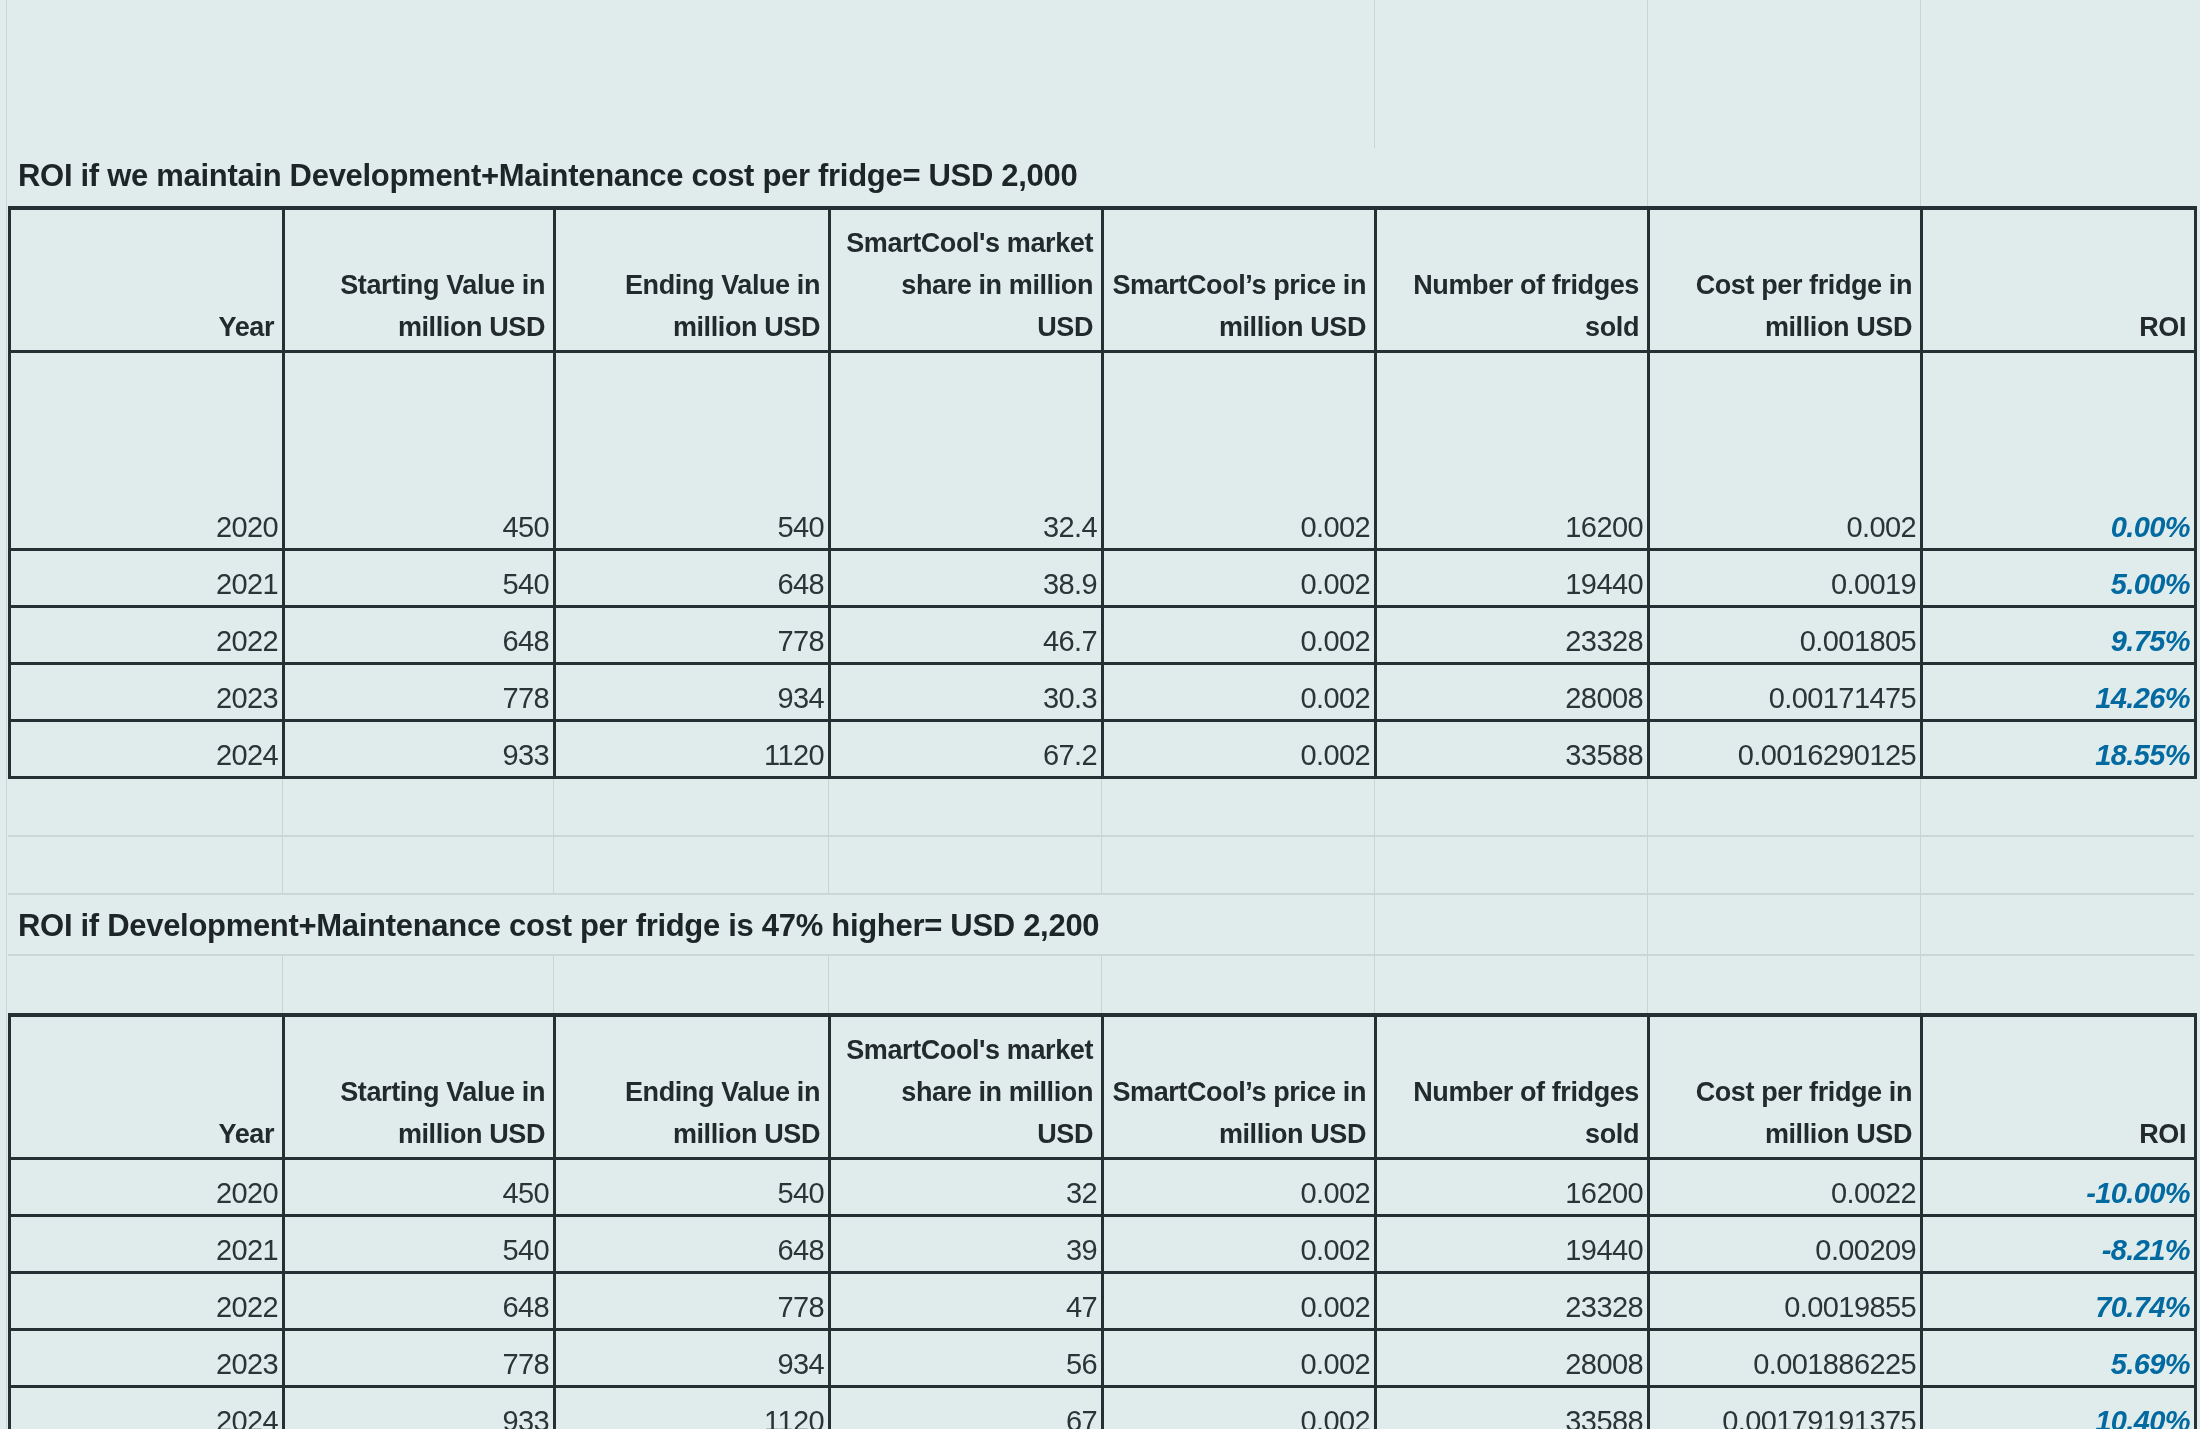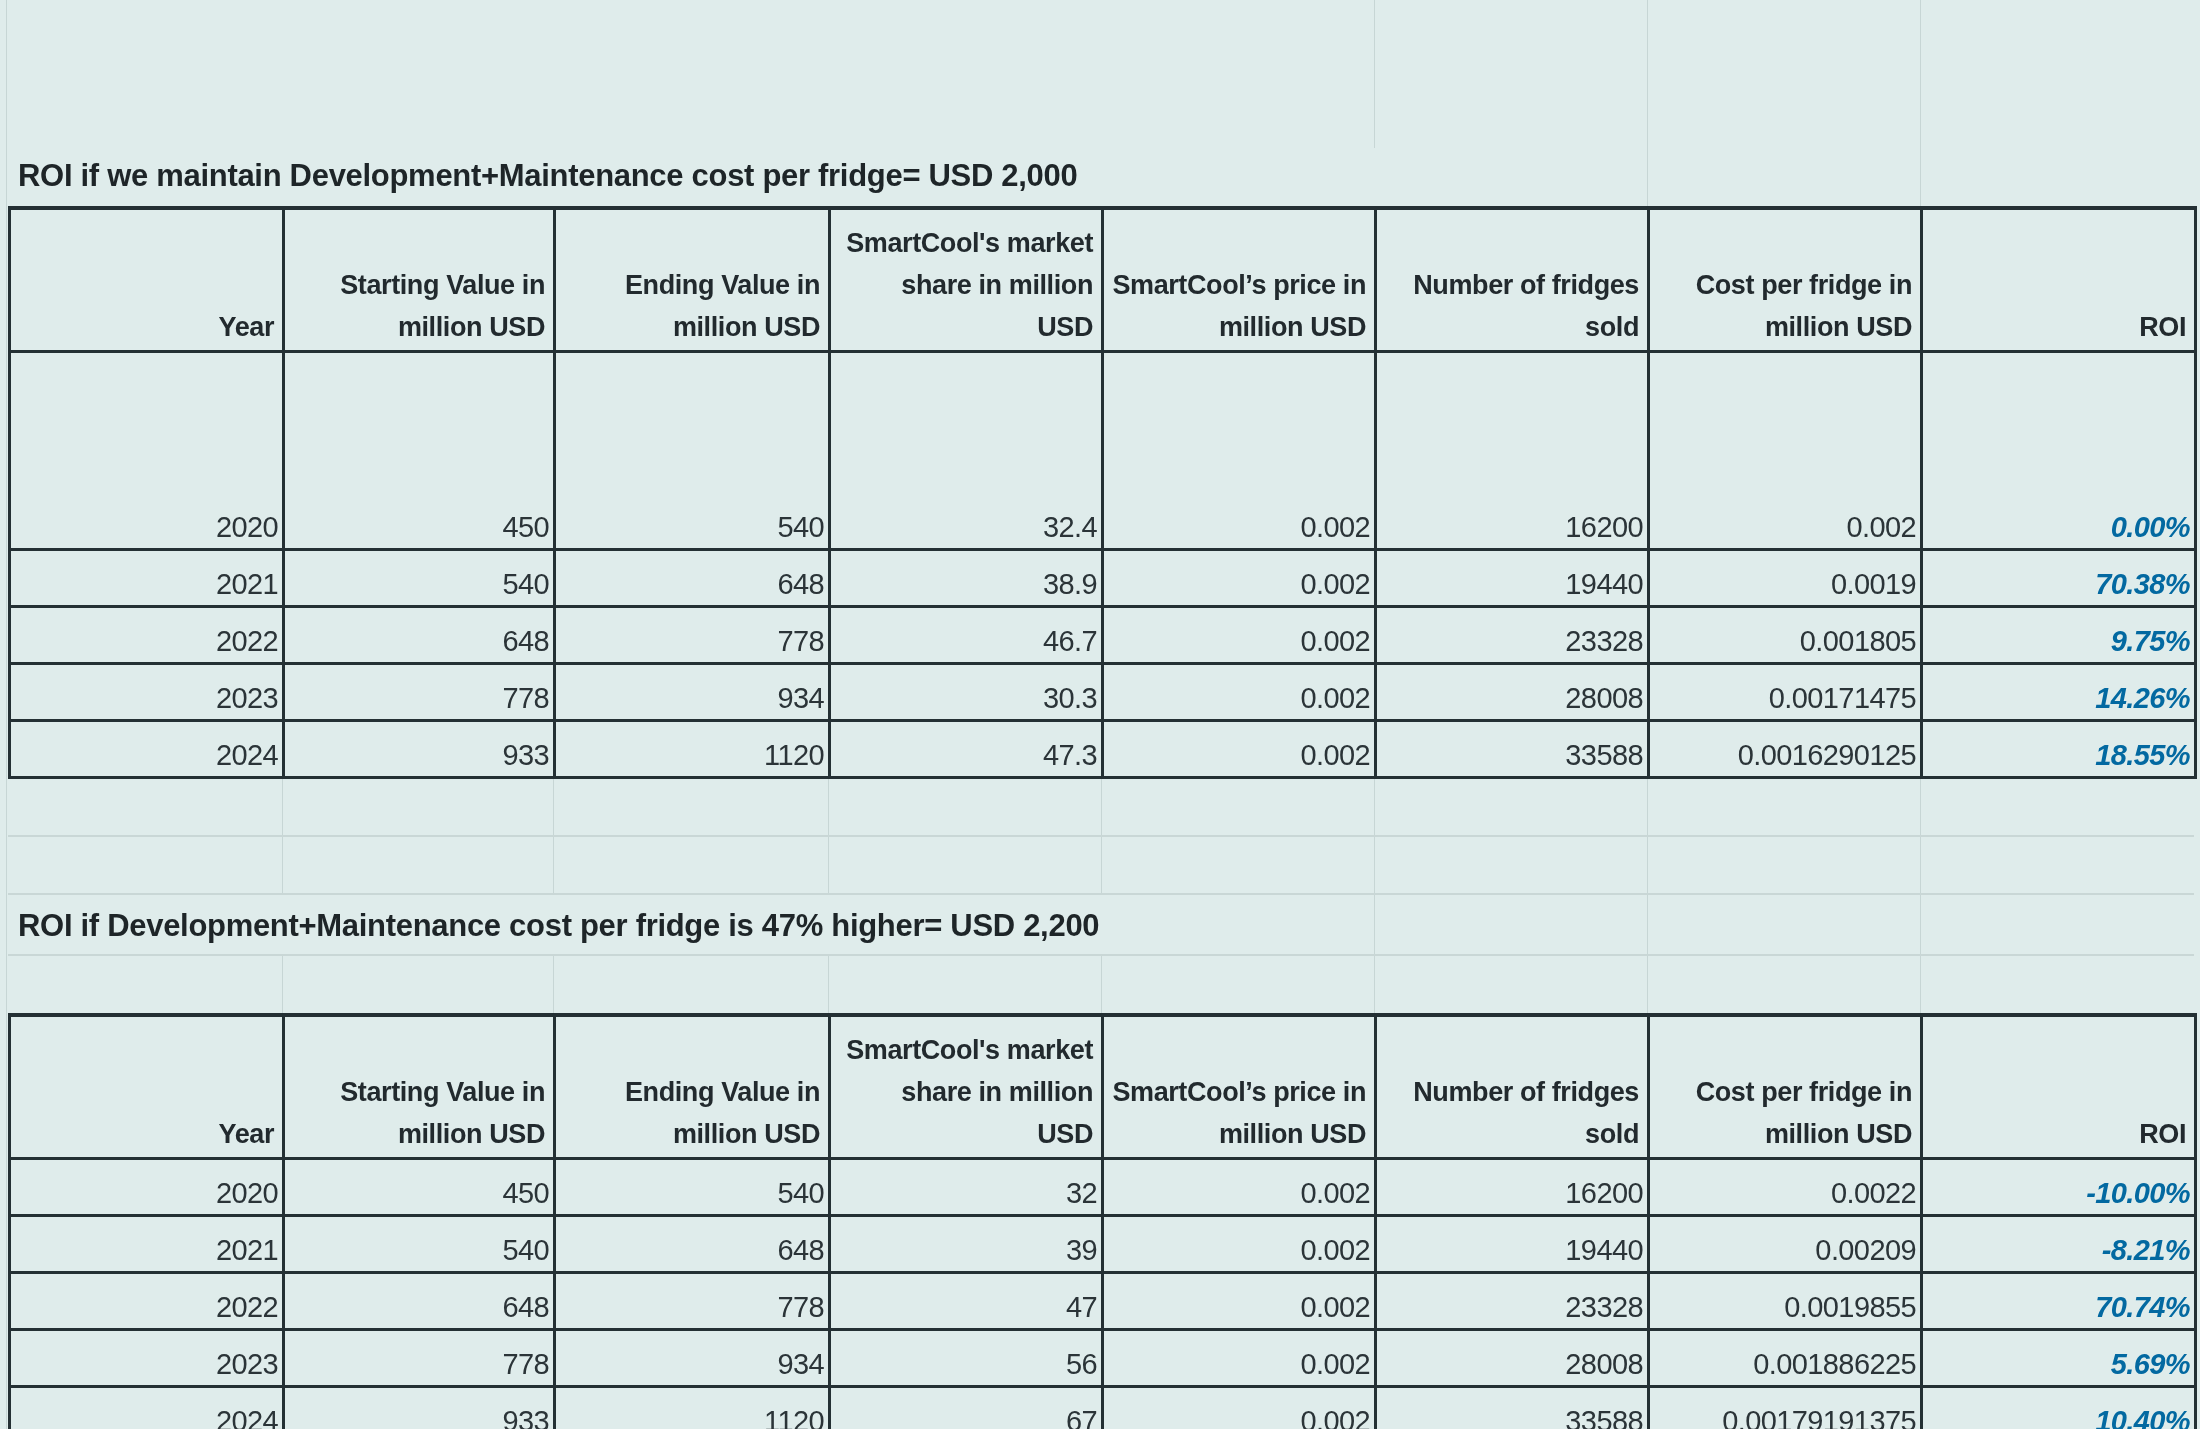--- a/index.html
+++ b/index.html
@@ -101,21 +101,21 @@
         <td class="roi-cell">0.00%</td>
       </tr>
       <tr class="row">
         <td>2021</td>
         <td>540</td>
         <td>648</td>
         <td>38.9</td>
         <td>0.002</td>
         <td>19440</td>
         <td>0.0019</td>
-        <td class="roi-cell">70.38%</td>
+        <td class="roi-cell">5.00%</td>
       </tr>
       <tr class="row">
         <td>2022</td>
         <td>648</td>
         <td>778</td>
         <td>46.7</td>
         <td>0.002</td>
         <td>23328</td>
         <td>0.001805</td>
         <td class="roi-cell">9.75%</td>
@@ -127,21 +127,21 @@
         <td>30.3</td>
         <td>0.002</td>
         <td>28008</td>
         <td>0.00171475</td>
         <td class="roi-cell">14.26%</td>
       </tr>
       <tr class="row">
         <td>2024</td>
         <td>933</td>
         <td>1120</td>
-        <td>47.3</td>
+        <td>67.2</td>
         <td>0.002</td>
         <td>33588</td>
         <td>0.0016290125</td>
         <td class="roi-cell">18.55%</td>
       </tr>
     </tbody>
   </table>
 
   <div class="title" style="top:908px;">ROI if Development+Maintenance cost per fridge is 47% higher= USD 2,200</div>
 

